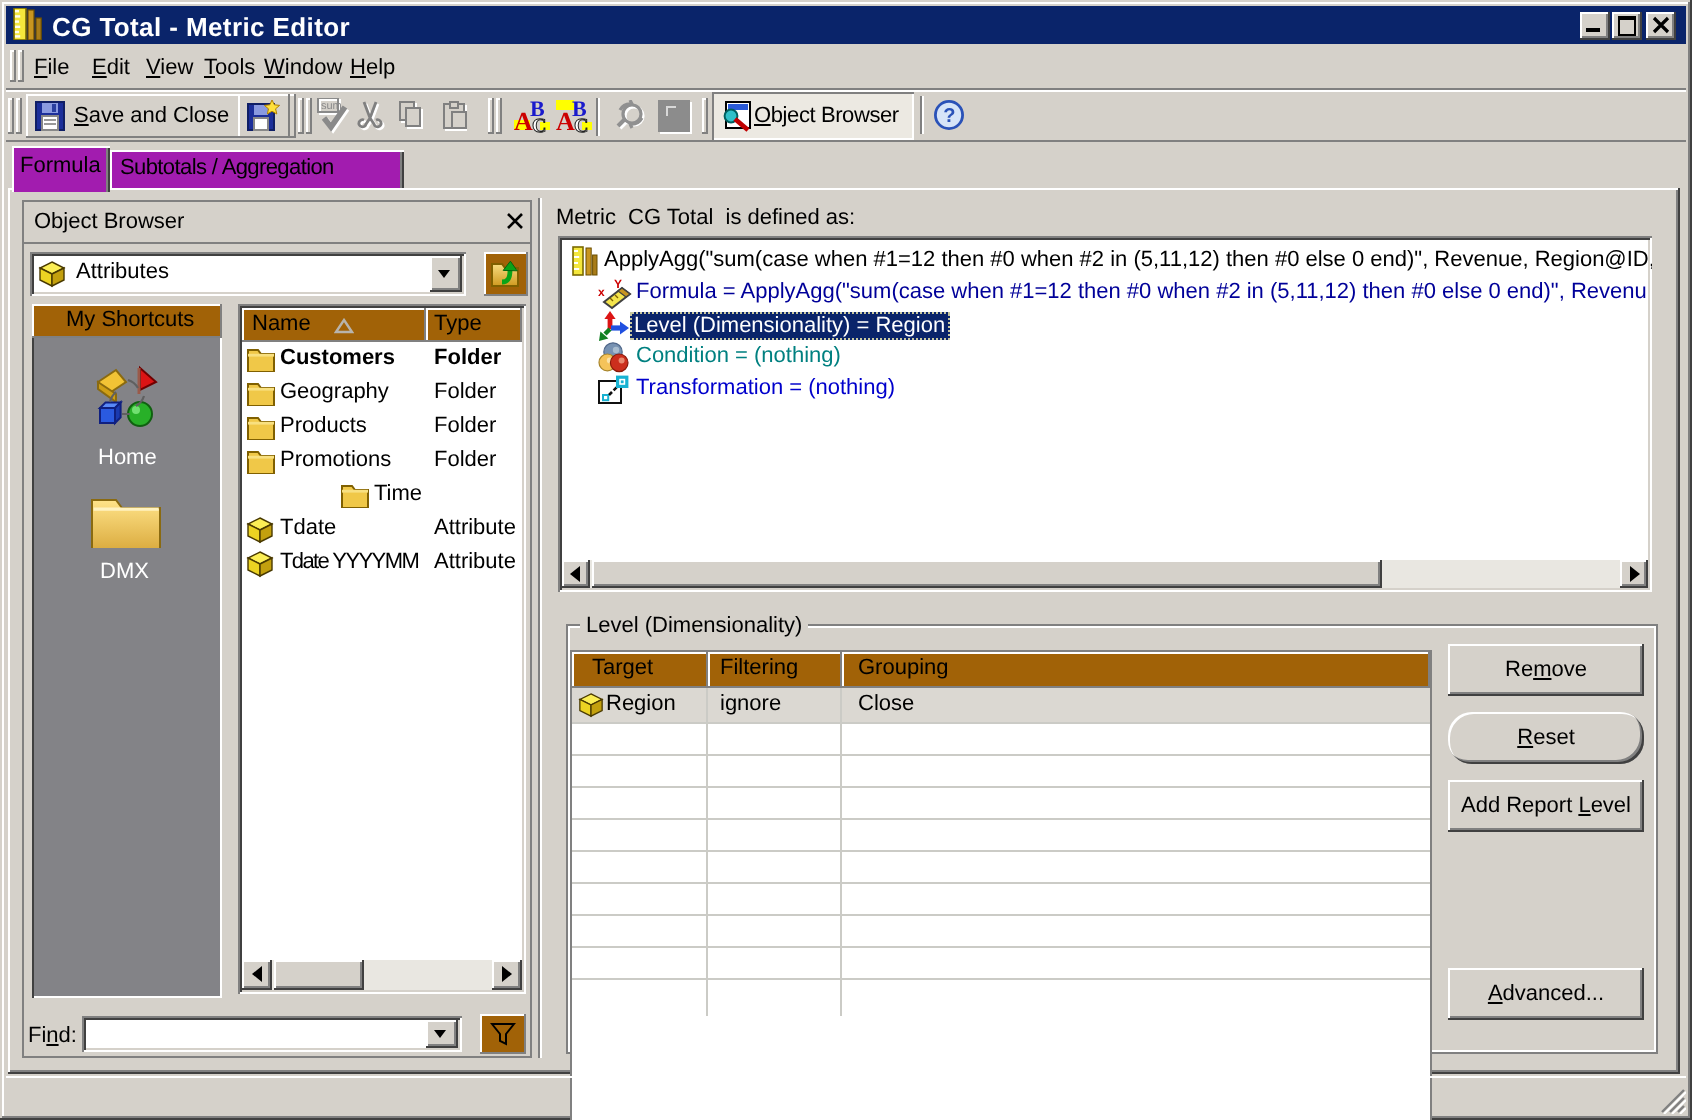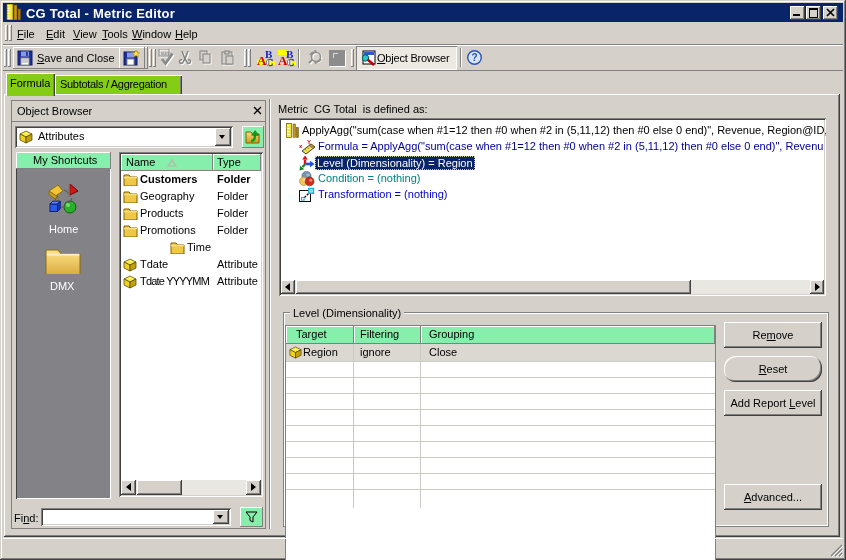--- a/index.html
+++ b/index.html
@@ -1,35 +1,35 @@
 <!DOCTYPE html>
 <html><head>
 <meta charset="utf-8">
 <style>
 html,body{margin:0;padding:0;}
 body{width:846px;height:560px;overflow:hidden;font-family:"Liberation Sans",sans-serif;font-size:11px;color:#000;-webkit-font-smoothing:antialiased;}
 #win{position:absolute;left:0;top:0;width:846px;height:560px;background:#d5d1ca;
 box-shadow:inset -1px -1px 0 #404040,inset 1px 1px 0 #d5d1ca,inset -2px -2px 0 #808080,inset 2px 2px 0 #ffffff;}
 .abs{position:absolute;}
 .raised{box-shadow:inset -1px -1px 0 #404040,inset 1px 1px 0 #fff,inset -2px -2px 0 #808080;background:#d5d1ca;}
-.raisedthin{box-shadow:inset -1px -1px 0 #808080,inset 1px 1px 0 #fff;background:#86efac;text-decoration:underline;}
+.raisedthin{box-shadow:inset -1px -1px 0 #808080,inset 1px 1px 0 #fff;background:#a16207;text-decoration:underline;}
 .sunken2{box-shadow:inset 1px 1px 0 #808080,inset -1px -1px 0 #fff,inset 2px 2px 0 #404040,inset -2px -2px 0 #d5d1ca;background:#fff;}
 .sunkenthin{box-shadow:inset 1px 1px 0 #808080,inset -1px -1px 0 #fff;}
 .grip{width:3px;background:#d5d1ca;box-shadow:inset -1px -1px 0 #808080,inset 1px 1px 0 #fff;}
 u{text-decoration:underline;}
 
 #title{left:3px;top:3px;width:840px;height:19px;background:#0a246a;color:#fff;}
 #title .txt{position:absolute;left:23px;top:2.5px;font-weight:bold;font-size:13px;letter-spacing:0.2px;}
 .capbtn{position:absolute;top:2.5px;width:16px;height:14px;background:#d5d1ca;box-shadow:inset -1px -1px 0 #404040,inset 1px 1px 0 #fff,inset -2px -2px 0 #808080,inset 2px 2px 0 #d5d1ca;}
 
 .menuitem{position:absolute;top:6px;height:15px;}
 
 .tbtn{position:absolute;box-shadow:inset -1px -1px 0 #808080,inset 1px 1px 0 #fff;background:#d5d1ca;}
 
-.tab{position:absolute;background:#84cc16;}
+.tab{position:absolute;background:#a21caf;}
 
 .sbarrow{position:absolute;background:#d5d1ca;box-shadow:inset -1px -1px 0 #404040,inset 1px 1px 0 #fff,inset -2px -2px 0 #808080,inset 2px 2px 0 #d5d1ca;}
 .sbtrack{background:#e9e7e1;}
 .sbthumb{position:absolute;background:#d5d1ca;box-shadow:inset -1px -1px 0 #404040,inset 1px 1px 0 #fff,inset -2px -2px 0 #808080,inset 2px 2px 0 #d5d1ca;}
 .tri-l{width:0;height:0;border-style:solid;border-width:4px 5px 4px 0;border-color:transparent #000 transparent transparent;}
 .tri-r{width:0;height:0;border-style:solid;border-width:4px 0 4px 5px;border-color:transparent transparent transparent #000;}
 .tri-d{width:0;height:0;border-style:solid;border-width:4px 3.5px 0 3.5px;border-color:#000 transparent transparent transparent;}
 .lrow{position:absolute;left:0;width:140px;height:17px;white-space:nowrap;}
 .lrow svg.fol{position:absolute;left:2px;top:2px;}
 .lrow span{position:absolute;left:19px;top:2px;}
@@ -176,21 +176,21 @@
     <div class="abs" style="left:458px;top:2px;width:1px;height:19px;background:#fff;"></div>
     <svg class="abs" style="left:464px;top:4px" width="15" height="15" viewBox="0 0 15 15">
       <circle cx="7.5" cy="7.5" r="6.8" fill="#d6e4f8" stroke="#2a52b8" stroke-width="1.4"></circle>
       <text x="4.6" y="11" font-size="10" font-weight="bold" fill="#2a52b8" font-family="Liberation Sans">?</text>
     </svg>
   </div>
 
   <div class="tab abs" style="left:6px;top:73px;width:49px;height:23px;box-shadow:inset 1px 1px 0 #fff,inset -1px 0 0 #404040,inset -2px 0 0 #808080;z-index:5;">
     <span class="abs" style="left:4px;top:4px;">Formula</span>
   </div>
-  <div class="tab abs" style="left:55px;top:75px;width:127px;height:19px;box-shadow:inset 1px 1px 0 #fff,inset -1px 0 0 #404040,inset -2px 0 0 #808080;">
+  <div class="tab abs" style="left:55px;top:75px;width:147px;height:19px;box-shadow:inset 1px 1px 0 #fff,inset -1px 0 0 #404040,inset -2px 0 0 #808080;">
     <span class="abs" style="left:5px;top:3px;letter-spacing:-0.3px;">Subtotals / Aggregation</span>
   </div>
 
   <div class="abs" style="left:4px;top:94px;width:836px;height:443px;background:#d5d1ca;box-shadow:inset -1px -1px 0 #404040,inset 1px 1px 0 #fff,inset -2px -2px 0 #808080;">
   </div>
 
   <div class="abs" style="left:11px;top:100px;width:255px;height:429px;box-shadow:inset 1px 1px 0 #808080, inset -1px -1px 0 #808080;background:#d5d1ca;">
     <span class="abs" style="left:6px;top:5px;">Object Browser</span>
     <svg class="abs" style="left:242px;top:6px" width="9" height="9" viewBox="0 0 9 9">
         <path d="M1 1 L8 8 M8 1 L1 8" stroke="#000" stroke-width="1.3"></path>

